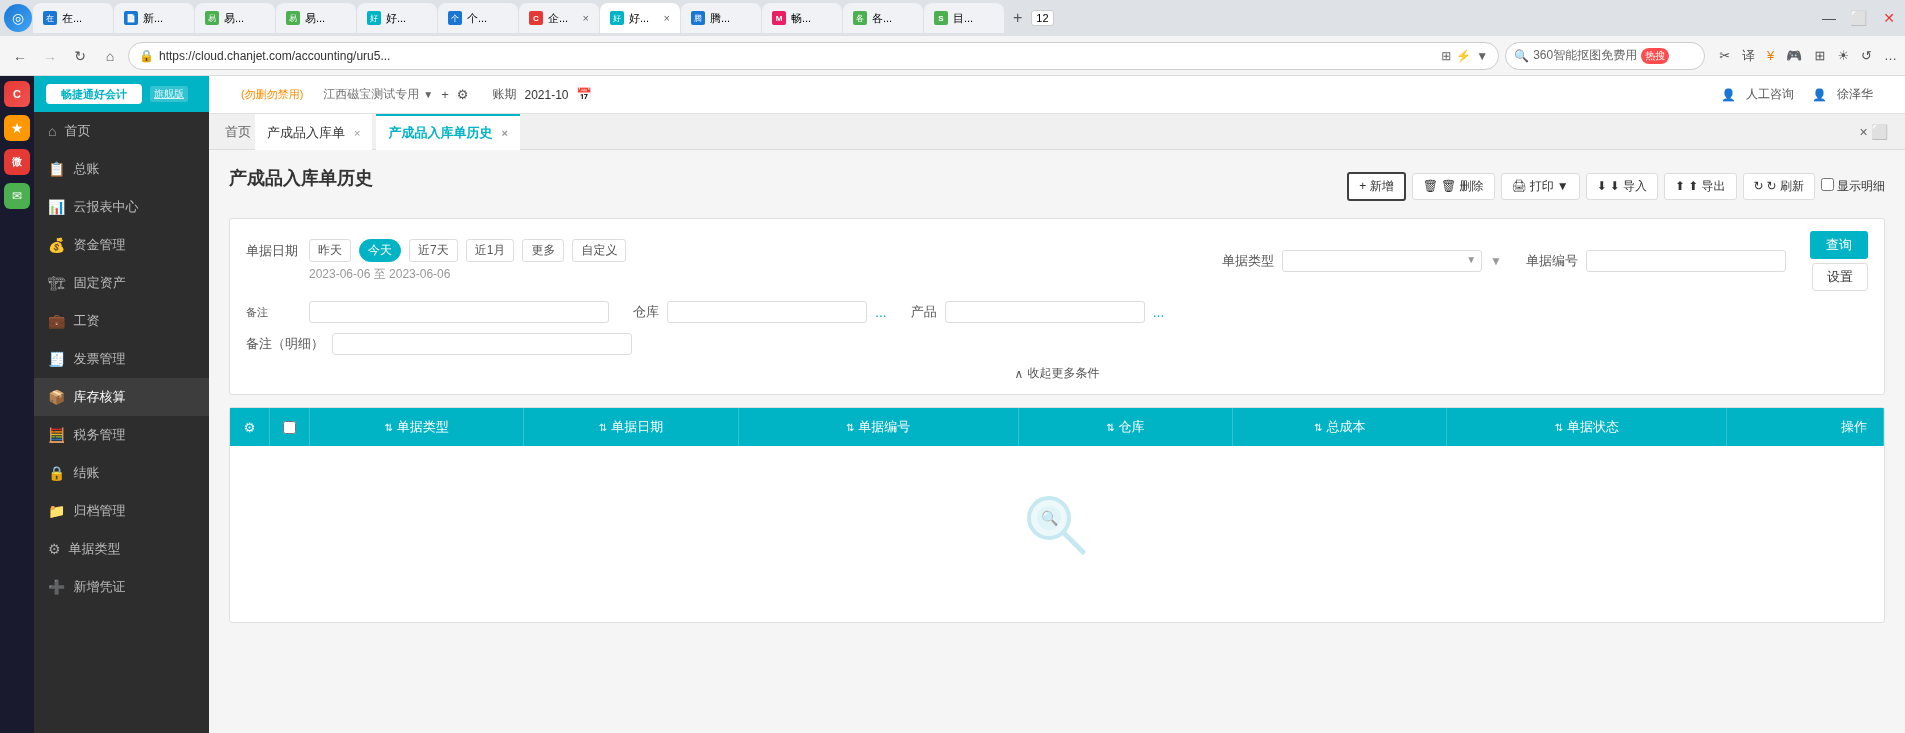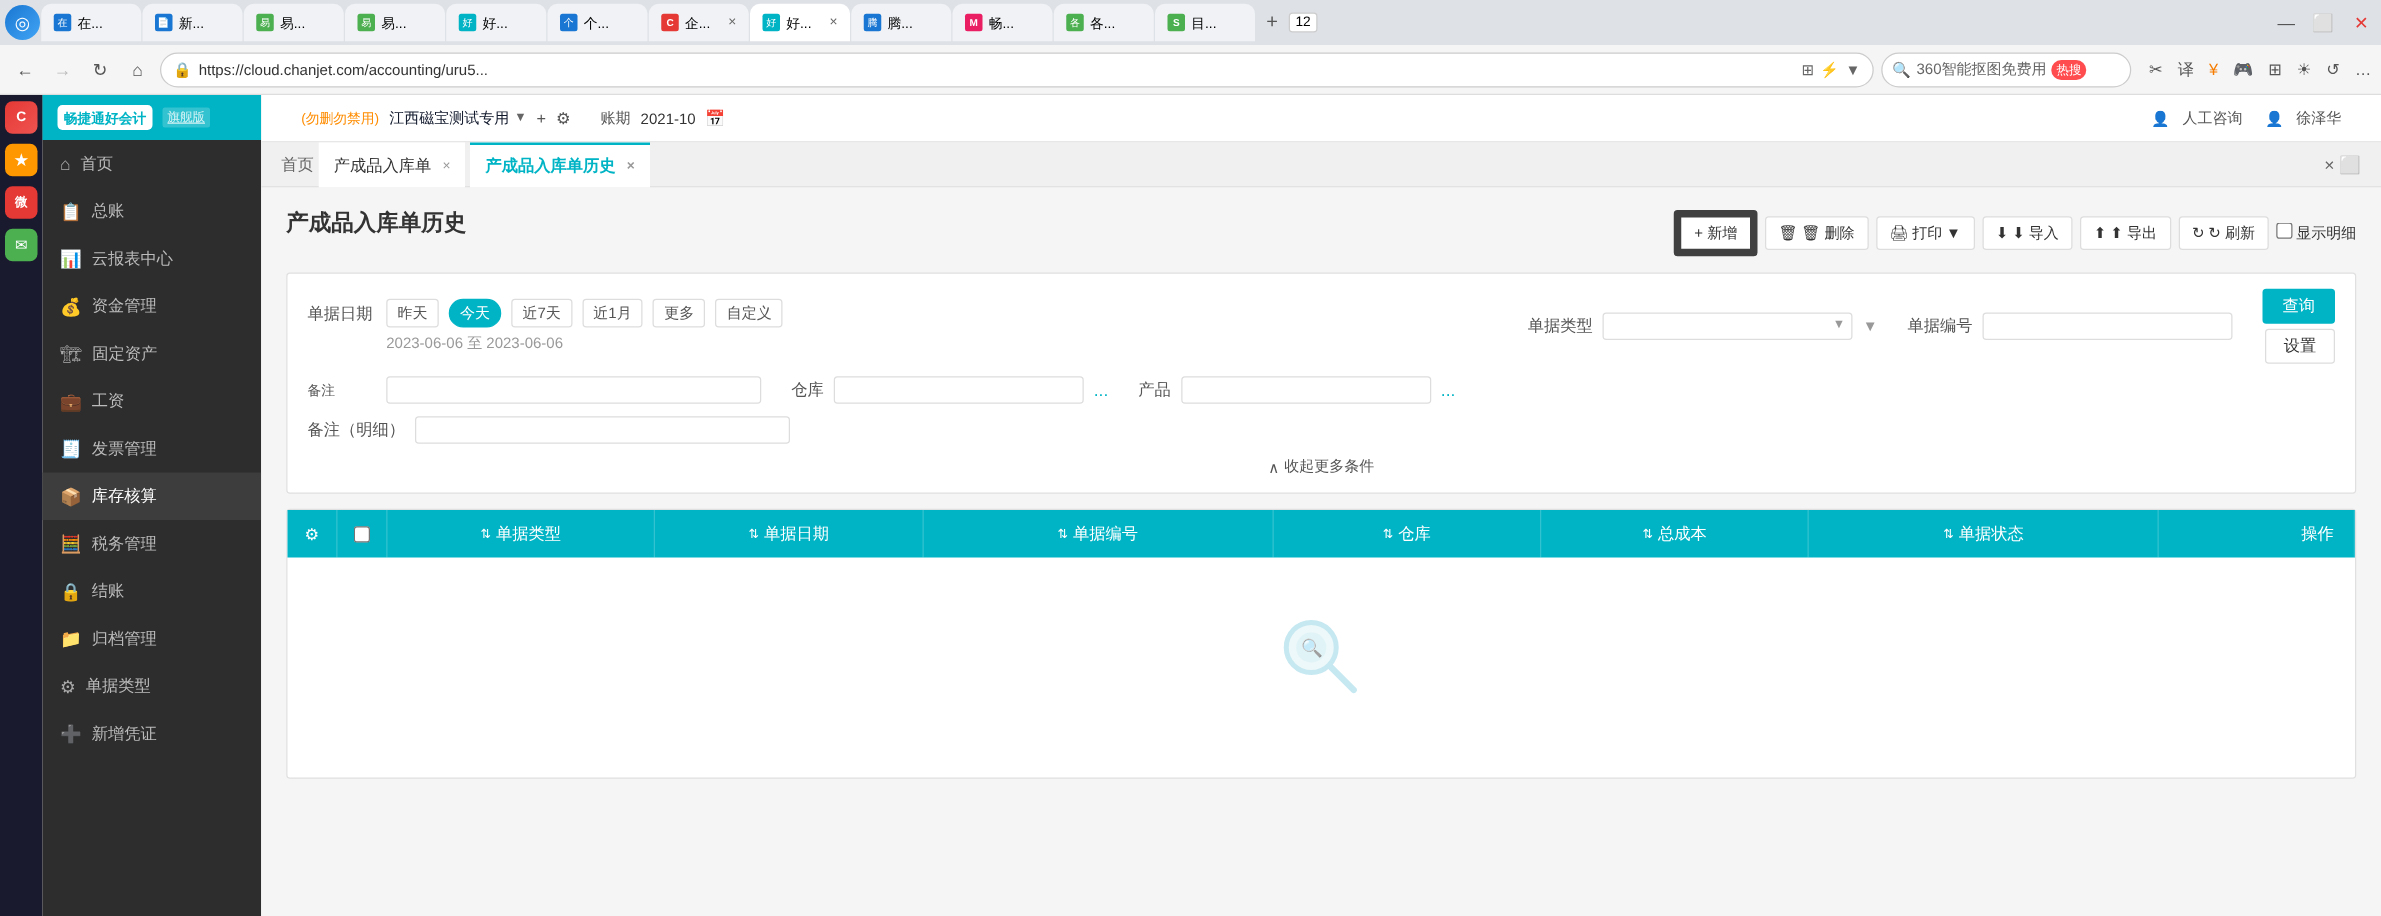--- a/index.html
+++ b/index.html
@@ -49,21 +49,21 @@
     
     .breadcrumb-area { background: #f0f0f0; border-bottom: 1px solid #ddd; display: flex; align-items: center; padding: 0 16px; height: 36px; gap: 4px; }
     .breadcrumb-link { font-size: 13px; color: #666; cursor: pointer; }
     .page-tab { display: flex; align-items: center; gap: 5px; padding: 0 12px; height: 36px; font-size: 13px; cursor: pointer; background: #fff; border-top: 2px solid transparent; color: #333; }
     .page-tab.active { border-top: 2px solid #00b4c5; color: #00b4c5; font-weight: bold; }
     .page-tab-close { color: #999; font-size: 11px; cursor: pointer; margin-left: 4px; }
 
     
     .page-content { flex: 1; padding: 16px 20px; overflow-y: auto; background: #f5f5f5; }
     .page-title { font-size: 18px; font-weight: bold; color: #333; margin-bottom: 16px; }
-    .btn-add { background: #fff; border: 6px solid #404040; color: #333; padding: 4px 10px; border-radius: 3px; font-size: 12px; cursor: pointer; display: flex; align-items: center; gap: 3px; }
+    .btn-add { background: #fff; border: 2px solid #404040; color: #333; padding: 4px 10px; border-radius: 3px; font-size: 12px; cursor: pointer; display: flex; align-items: center; gap: 3px; }
     .btn-delete { background: #fff; border: 1px solid #ddd; color: #333; padding: 4px 10px; border-radius: 3px; font-size: 12px; cursor: pointer; display: flex; align-items: center; gap: 3px; }
     .btn-print { background: #fff; border: 1px solid #ddd; color: #333; padding: 4px 10px; border-radius: 3px; font-size: 12px; cursor: pointer; display: flex; align-items: center; gap: 3px; }
     .btn-import { background: #fff; border: 1px solid #ddd; color: #333; padding: 4px 10px; border-radius: 3px; font-size: 12px; cursor: pointer; display: flex; align-items: center; gap: 3px; }
     .btn-export { background: #fff; border: 1px solid #ddd; color: #333; padding: 4px 10px; border-radius: 3px; font-size: 12px; cursor: pointer; display: flex; align-items: center; gap: 3px; }
     .btn-refresh { background: #fff; border: 1px solid #ddd; color: #333; padding: 4px 10px; border-radius: 3px; font-size: 12px; cursor: pointer; display: flex; align-items: center; gap: 3px; }
     .checkbox-show { width: 13px; height: 13px; border: 1px solid #ccc; }
 
     
     .filter-area { background: #fff; border: 1px solid #e0e0e0; border-radius: 3px; padding: 12px 16px; margin-bottom: 12px; }
     .date-btn { padding: 2px 8px; border: 1px solid #ddd; border-radius: 3px; font-size: 12px; cursor: pointer; background: #fff; color: #555; }
@@ -212,21 +212,21 @@
     <div style="width:26px;height:26px;border-radius:6px;background:#e53935;display:flex;align-items:center;justify-content:center;cursor:pointer;">
       <span style="color:#fff;font-size:10px;font-weight:bold;">微</span>
     </div>
     <div style="width:26px;height:26px;border-radius:6px;background:#4caf50;display:flex;align-items:center;justify-content:center;cursor:pointer;">
       <span style="color:#fff;font-size:12px;">✉</span>
     </div>
   </div>
 
   <div class="main-sidebar">
     <div class="sidebar-header">
-      <div style="background:#fff;border-radius:4px;padding:2px 5px;">
+      <div style="background:#fff;border-radius:4px;padding:2px 15px;">
         <span style="color:#00b4c5;font-size:11px;font-weight:bold;">畅捷通好会计</span>
       </div>
       <span style="font-size:10px;color:rgba(255,255,255,0.8);background:rgba(255,255,255,0.2);padding:1px 4px;border-radius:2px;text-decoration:underline;">旗舰版</span>
     </div>
 
     <div class="sidebar-item">
       <span class="sidebar-item-icon">⌂</span>
       <span>首页</span>
     </div>
     <div class="sidebar-item">
@@ -277,21 +277,21 @@
       <span class="sidebar-item-icon">➕</span>
       <span>新增凭证</span>
     </div>
   </div>
 
   <div class="content-area">
 
     <div class="content-topbar">
       <div class="account-selector">
         <span style="color:#ff8c00;font-size:11px;">(勿删勿禁用)</span>
-        <span style="font-size:12px;color:#0f172a;margin-left:4px;">江西磁宝测试专用</span>
+        <span style="font-size:12px;color:#737373;margin-left:16px;">江西磁宝测试专用</span>
         <span style="font-size:10px;color:#666;">▼</span>
       </div>
       <span style="font-size:13px;color:#555;cursor:pointer;">+</span>
       <span style="font-size:13px;color:#555;cursor:pointer;">⚙</span>
 
       <span class="period-label">账期</span>
       <span class="period-value">2021-10</span>
       <span style="font-size:13px;color:#00b4c5;cursor:pointer;">📅</span>
 
       <div class="user-area">

